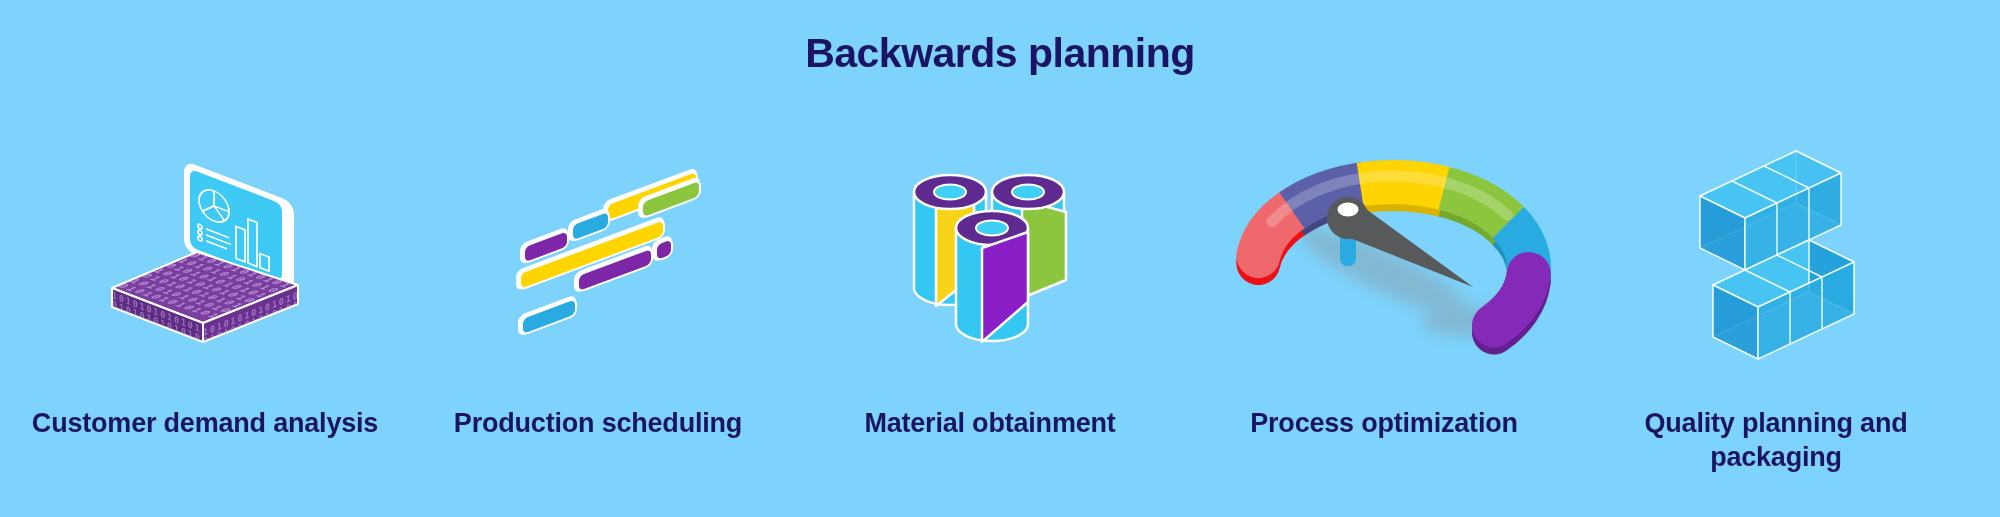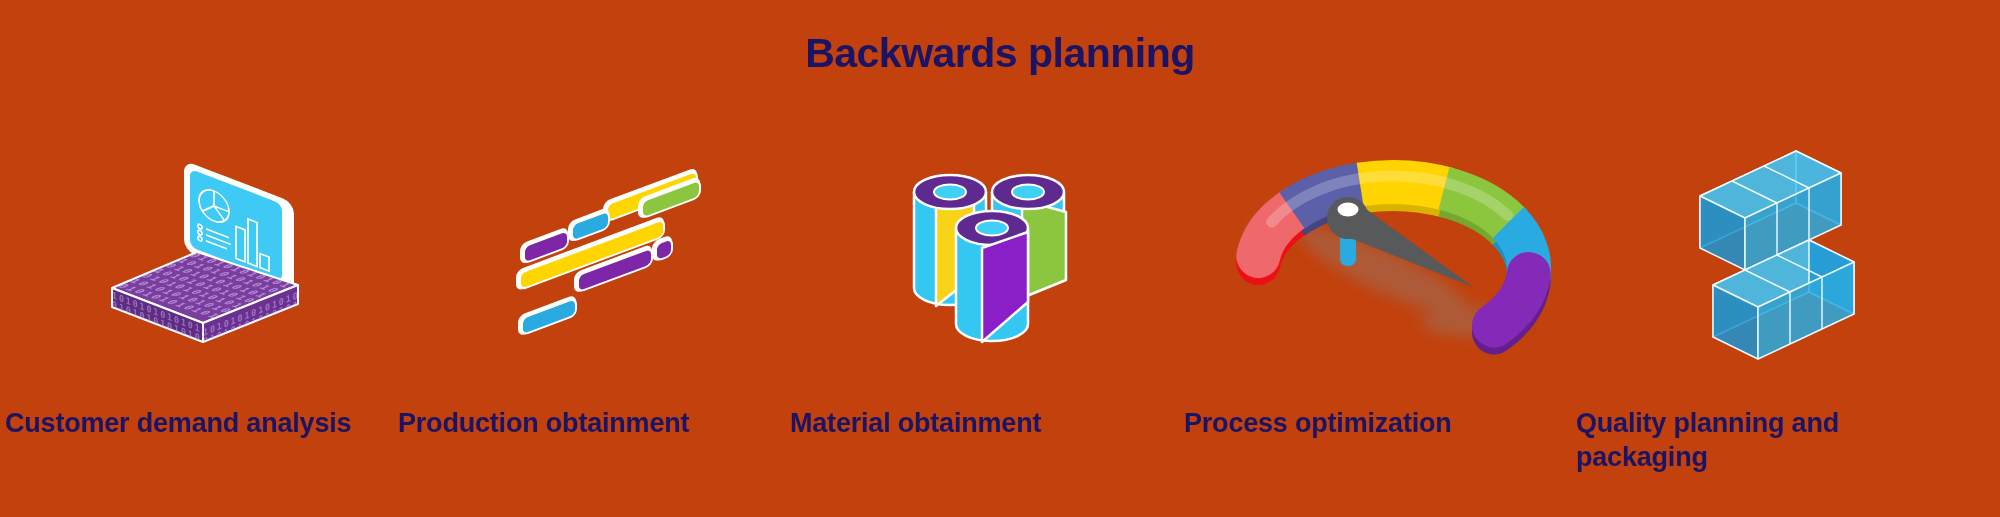--- a/index.html
+++ b/index.html
@@ -1,25 +1,25 @@
 <!DOCTYPE html>
 <html><head>
 <meta charset="utf-8">
 <style>
   html,body{margin:0;padding:0;background:#000;}
-  .canvas{position:relative;width:2000px;height:517px;background:#c2410c;overflow:hidden;
+  .canvas{position:relative;width:2000px;height:517px;background:#7dd3fc;overflow:hidden;
           font-family:"Liberation Sans",sans-serif;}
   .title{position:absolute;left:0;top:30px;width:100%;margin:0;text-align:center;
          font-size:41px;font-weight:bold;color:#1b1464;letter-spacing:-0.5px;}
   .step{position:absolute;top:0;height:517px;width:400px;}
   .s1{left:5px}.s2{left:398px}.s3{left:790px}.s4{left:1184px}.s5{left:1576px}
   .icon{position:absolute;display:block;}
   .i1{left:75px;top:120px}.i2{left:102px;top:150px}.i3{left:80px;top:120px}
   .i4{left:46px;top:120px}.i5{left:84px;top:130px}
-  .label{position:absolute;top:406px;left:0;width:400px;
+  .label{position:absolute;top:406px;left:0;width:400px;text-align:center;
          font-size:27px;font-weight:600;color:#1b1464;letter-spacing:-0.2px;line-height:34px;}
   svg{overflow:visible}
 </style>
 </head>
 <body>
 
 <div class="canvas">
 
   <h1 class="title">Backwards planning</h1>
 
@@ -117,21 +117,21 @@
         <g>
             <rect x="140" y="92" width="20" height="21" rx="7" fill="#fff"></rect>
            <rect x="144" y="96" width="16" height="17" rx="6" fill="#7d26a8" stroke="#fff" stroke-width="2"></rect>
           </g>
         <g>
             <rect x="6" y="116" width="58" height="21" rx="7" fill="#fff"></rect>
            <rect x="10" y="120" width="54" height="17" rx="6" fill="#29abe2" stroke="#fff" stroke-width="2"></rect>
           </g>
       </g>
     </svg>
-    <div class="label">Production obtainment</div>
+    <div class="label">Production scheduling</div>
   </div>
 
   <div class="step s4">
     <svg class="icon i4" width="330" height="250" viewBox="0 0 330 250">
       <defs>
           <filter id="d-gb" x="-60%" y="-60%" width="220%" height="220%">
             <feGaussianBlur stdDeviation="7"></feGaussianBlur>
           </filter>
         </defs>
 

